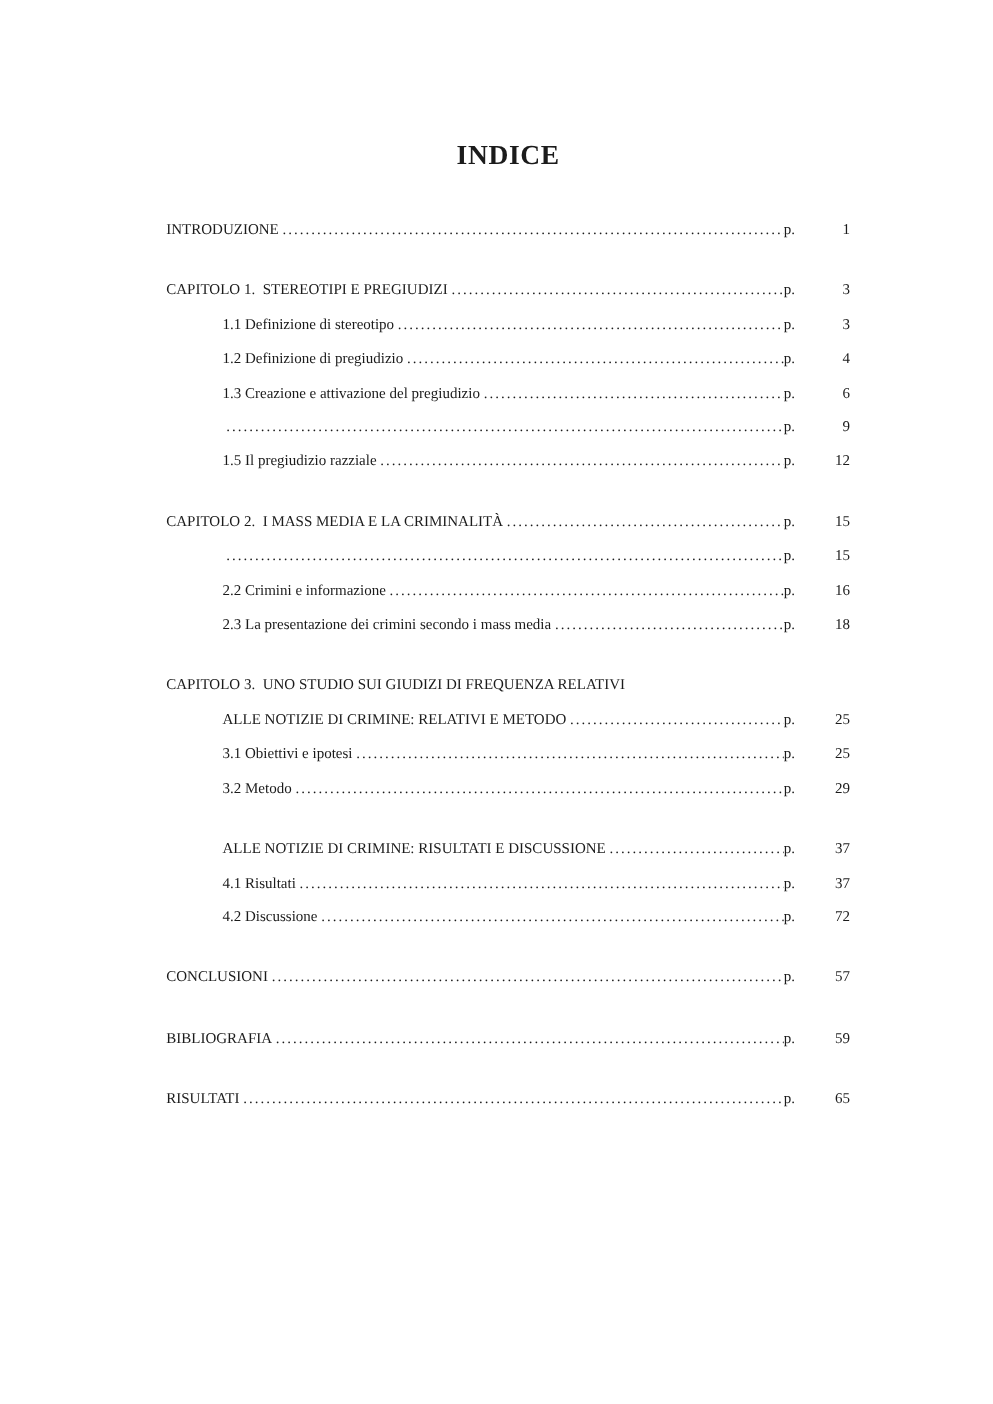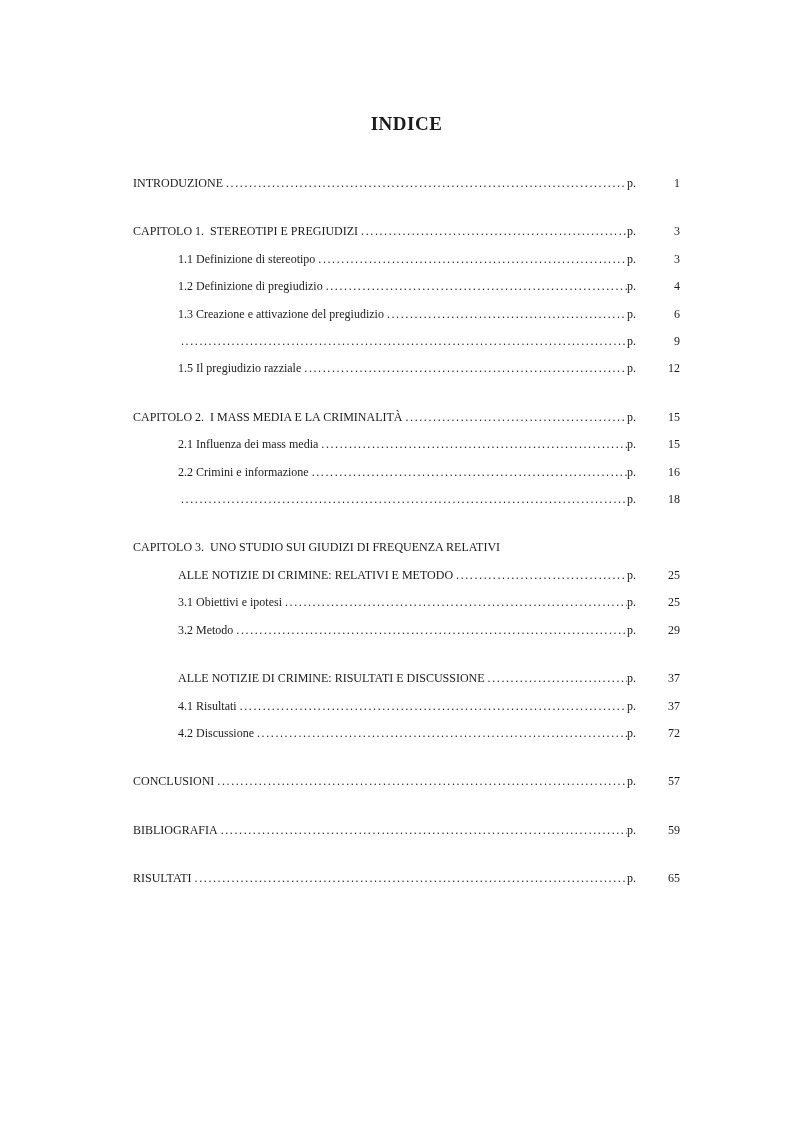--- a/index.html
+++ b/index.html
@@ -10,21 +10,21 @@
     font-family:"Liberation Serif", serif;
     color:#1b1b1b;
     overflow:hidden;
   }
   .content {
     position:absolute;
     left:133px; top:110px;
     width:547px;
   }
   .doc-title {
-    font-size:19px;
+    font-size:22px;
     line-height:27px;
     font-weight:bold;
     letter-spacing:0.5px;
     text-align:center;
     margin:0 0 33px 0;
   }
   .row {
     display:flex;
     align-items:baseline;
     font-size:12px;
@@ -102,32 +102,32 @@
 
     <div class="gap"></div>
 
     <div class="row">
       <span class="lbl">CAPITOLO 2.&nbsp; I MASS MEDIA E LA CRIMINALITÀ</span>
         <span class="leader"></span>
         <span class="pabbr">p.</span>
         <span class="num">15</span>
     </div>
     <div class="row lvl1">
-      <span class="lbl">2.1 Influenza dei mass media</span>
         <span class="leader"></span>
         <span class="pabbr">p.</span>
         <span class="num">15</span>
     </div>
     <div class="row lvl1">
       <span class="lbl">2.2 Crimini e informazione</span>
         <span class="leader"></span>
         <span class="pabbr">p.</span>
         <span class="num">16</span>
     </div>
     <div class="row lvl1">
+      <span class="lbl">2.3 La presentazione dei crimini secondo i mass media</span>
         <span class="leader"></span>
         <span class="pabbr">p.</span>
         <span class="num">18</span>
     </div>
 
     <div class="gap"></div>
 
     <div class="row">
       <span class="lbl">CAPITOLO 3.&nbsp; UNO STUDIO SUI GIUDIZI DI FREQUENZA RELATIVI</span>
     </div>

